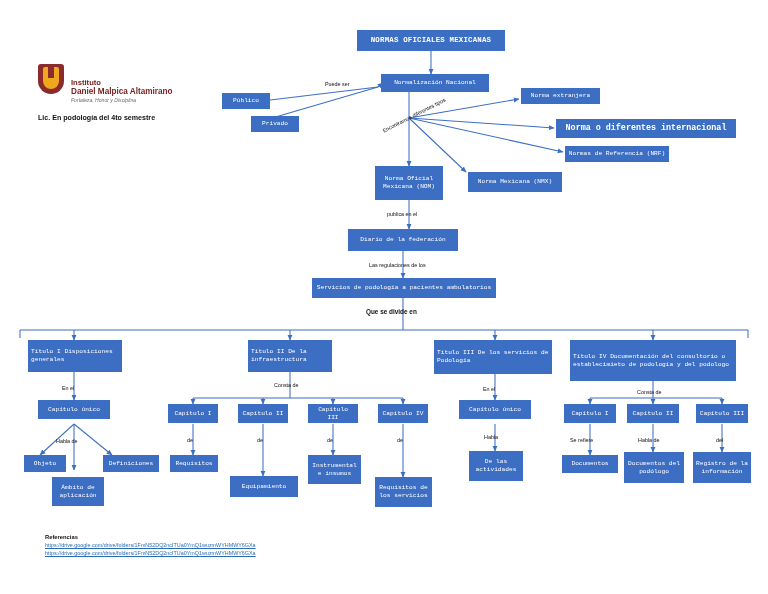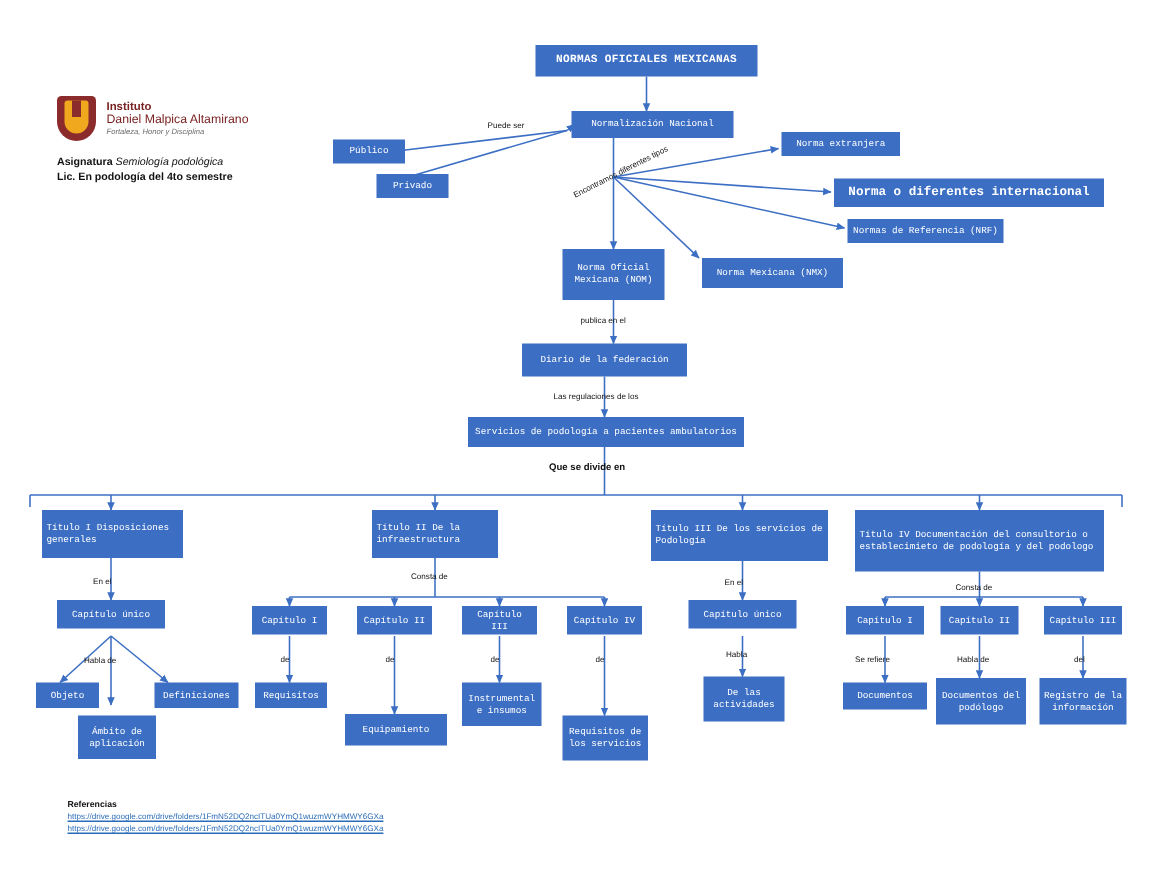--- a/index.html
+++ b/index.html
@@ -23,23 +23,23 @@
   
   #header{position:absolute;left:38px;top:64px;width:220px;}
   .logo-row{display:flex;align-items:flex-start;gap:7px;}
   .shield{width:26px;height:30px;position:relative;flex:0 0 auto;}
   .shield .outer{position:absolute;left:0;top:0;width:26px;height:30px;
       background:#8c2b2b;border-radius:3px 3px 13px 13px;}
   .shield .inner{position:absolute;left:5px;top:3px;width:16px;height:22px;
       background:#f0a81e;border-radius:2px 2px 8px 8px;}
   .shield .notch{position:absolute;left:10px;top:3px;width:6px;height:11px;
       background:#8c2b2b;}
-  .inst{padding-top:2px;}
+  .inst{padding-top:2px;margin-top:12px;}
   .inst .l1{font-size:7.6px;font-weight:bold;color:#7a2222;line-height:1.2;}
-  .inst .l2{font-size:8.2px;font-weight:normal;color:#7a2222;line-height:1.2;}
+  .inst .l2{font-size:8.2px;font-weight:bold;color:#7a2222;line-height:1.2;}
   .inst .l3{font-size:5.1px;font-style:italic;color:#6b6b6b;line-height:1.3;}
   #meta{margin-top:9px;font-size:7.1px;line-height:1.42;color:#111;}
   #meta b{font-weight:bold;}
   #meta i{font-style:italic;}
   #meta .last{font-weight:bold;}
 
   
   #refs{position:absolute;left:45px;top:534px;font-size:5.6px;}
   #refs .rtitle{font-weight:bold;color:#111;margin-bottom:1px;font-size:5.8px;}
   #refs a{display:block;color:#2b6cb8;text-decoration:underline;font-size:5.4px;
@@ -204,24 +204,20 @@
           <div class="inner"></div>
           <div class="notch"></div>
       </div>
       <div class="inst">
         <div class="l1">Instituto</div>
         <div class="l2">Daniel Malpica Altamirano</div>
         <div class="l3">Fortaleza, Honor y Disciplina</div>
       </div>
     </div>
     <div id="meta">
-      <div>
-        <b>Asignatura</b>
-        <i>Semiología podológica</i>
-      </div>
       <div class="last">Lic. En podología del 4to semestre</div>
     </div>
   </div>
 
   <div id="refs">
     <div class="rtitle">Referencias</div>
     <a href="#">https://drive.google.com/drive/folders/1FmN52DQ2ncITUa0YmQ1wuzmWYHMWY6GXa</a>
     <a href="#">https://drive.google.com/drive/folders/1FmN52DQ2ncITUa0YmQ1wuzmWYHMWY6GXa</a>
   </div>
 

